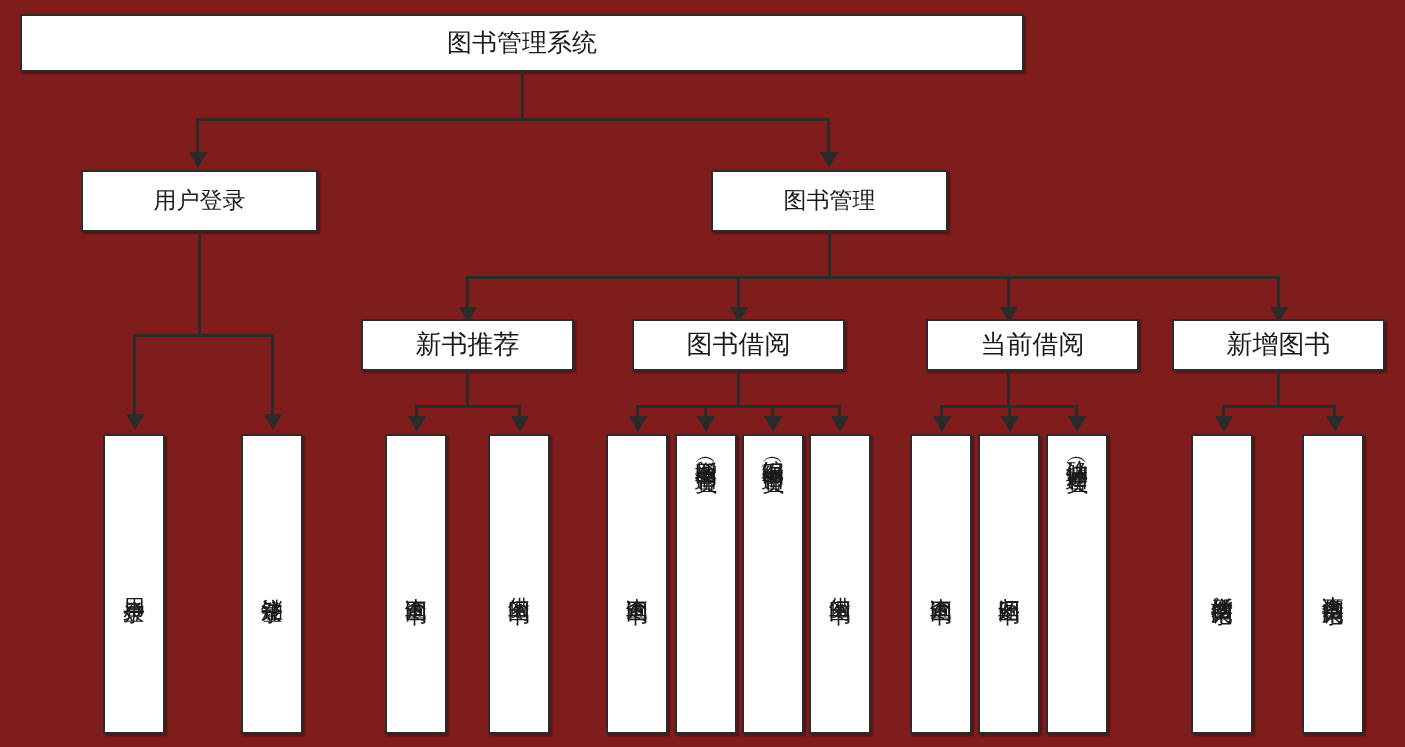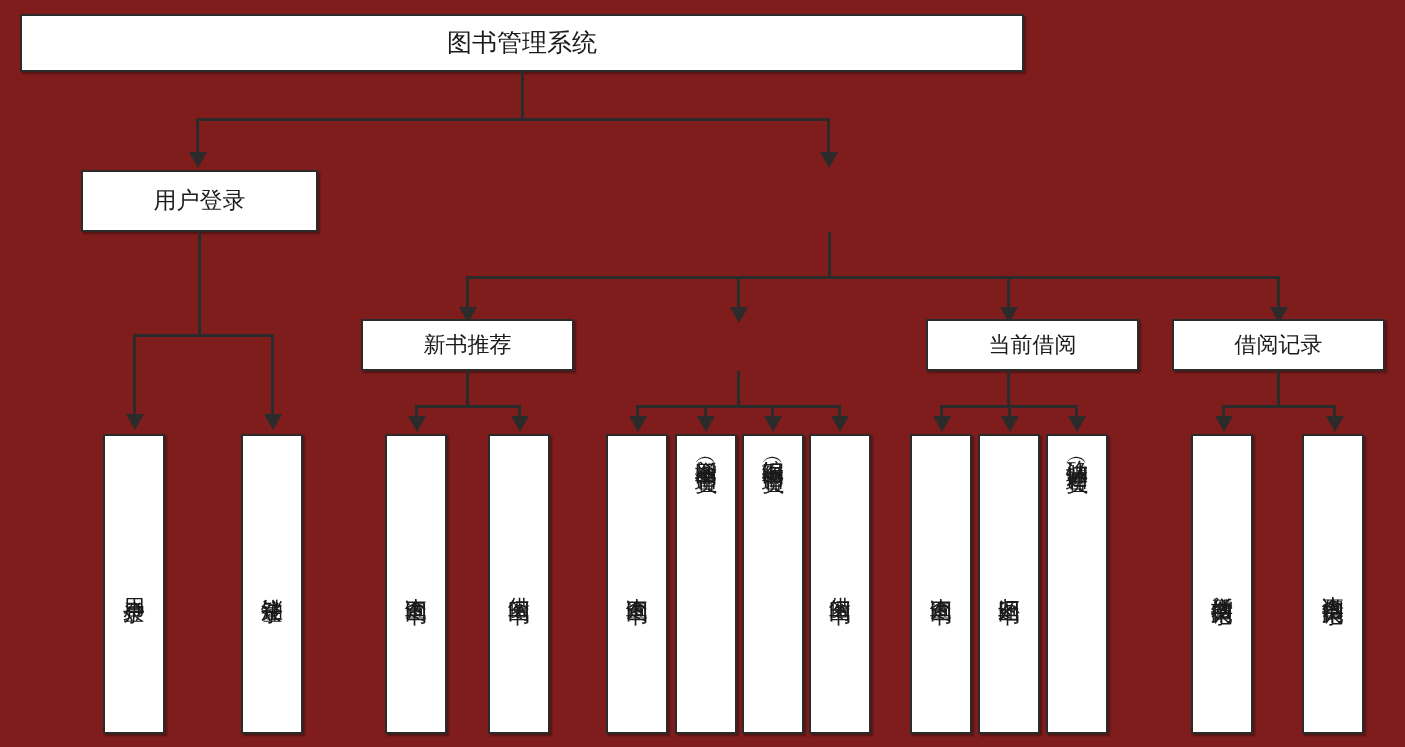--- a/index.html
+++ b/index.html
@@ -28,21 +28,21 @@
     justify-content: center;
   }
   .node .lbl {
     color: #1a1a1a;
     line-height: 1.12;
     text-align: center;
     white-space: nowrap;
   }
   .node.root .lbl { font-size: 25px; }
   .node.lvl2 .lbl { font-size: 23px; }
-  .node.lvl3 .lbl { font-size: 22px; }
+  .node.lvl3 .lbl { font-size: 26px; }
   .node.leaf {
     align-items: flex-start;
     justify-content: center;
     padding-top: 6px;
   }
   .node.leaf .lbl {
     font-size: 22px;
     writing-mode: vertical-rl;
     text-orientation: upright;
     letter-spacing: 2px;
@@ -88,20 +88,23 @@
 
   <div class="edge vline" style="left:521px; top:72px; width:3px; height:48px;"></div>
   <div class="edge hline" style="left:196px; top:118px; width:634px; height:3px;"></div>
   <div class="edge vline" style="left:196px; top:118px; width:3px; height:36px;"></div>
   <div class="arrow" style="left:189px; top:152px;"></div>
   <div class="edge vline" style="left:827px; top:118px; width:3px; height:36px;"></div>
   <div class="arrow" style="left:820px; top:152px;"></div>
 
   <div class="node lvl2" style="left:81px; top:170px; width:237px; height:62px;">
     <span class="lbl">用户登录</span>
+  </div>
+  <div class="node lvl2" style="left:711px; top:170px; width:237px; height:62px;">
+    <span class="lbl">图书管理</span>
   </div>
 
   <div class="edge vline" style="left:198px; top:232px; width:3px; height:104px;"></div>
   <div class="edge hline" style="left:133px; top:334px; width:141px; height:3px;"></div>
   <div class="edge vline" style="left:133px; top:334px; width:3px; height:82px;"></div>
   <div class="arrow" style="left:126px; top:414px;"></div>
   <div class="edge vline" style="left:271px; top:334px; width:3px; height:82px;"></div>
   <div class="arrow" style="left:264px; top:414px;"></div>
 
   <div class="edge vline" style="left:828px; top:232px; width:3px; height:46px;"></div>
@@ -111,25 +114,28 @@
   <div class="edge vline" style="left:737px; top:276px; width:3px; height:34px;"></div>
   <div class="arrow" style="left:730px; top:307px;"></div>
   <div class="edge vline" style="left:1007px; top:276px; width:3px; height:34px;"></div>
   <div class="arrow" style="left:1000px; top:307px;"></div>
   <div class="edge vline" style="left:1277px; top:276px; width:3px; height:34px;"></div>
   <div class="arrow" style="left:1270px; top:307px;"></div>
 
   <div class="node lvl3" style="left:361px; top:319px; width:213px; height:52px;">
     <span class="lbl">新书推荐</span>
   </div>
+  <div class="node lvl3" style="left:632px; top:319px; width:213px; height:52px;">
+    <span class="lbl">图书借阅</span>
+  </div>
   <div class="node lvl3" style="left:926px; top:319px; width:213px; height:52px;">
     <span class="lbl">当前借阅</span>
   </div>
   <div class="node lvl3" style="left:1172px; top:319px; width:213px; height:52px;">
-    <span class="lbl">借阅记录</span>
+    <span class="lbl">新增图书</span>
   </div>
 
   <div class="edge vline" style="left:466px; top:371px; width:3px; height:36px;"></div>
   <div class="edge hline" style="left:415px; top:405px; width:106px; height:3px;"></div>
   <div class="edge vline" style="left:415px; top:405px; width:3px; height:14px;"></div>
   <div class="arrow" style="left:408px; top:416px;"></div>
   <div class="edge vline" style="left:518px; top:405px; width:3px; height:14px;"></div>
   <div class="arrow" style="left:511px; top:416px;"></div>
 
   <div class="edge vline" style="left:737px; top:371px; width:3px; height:36px;"></div>

